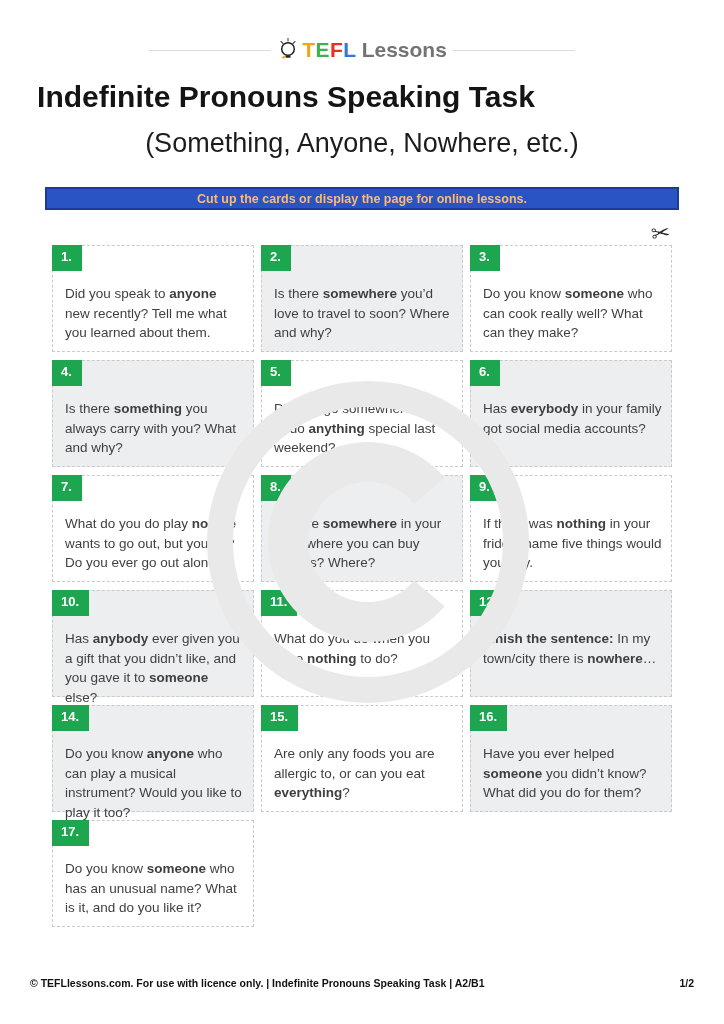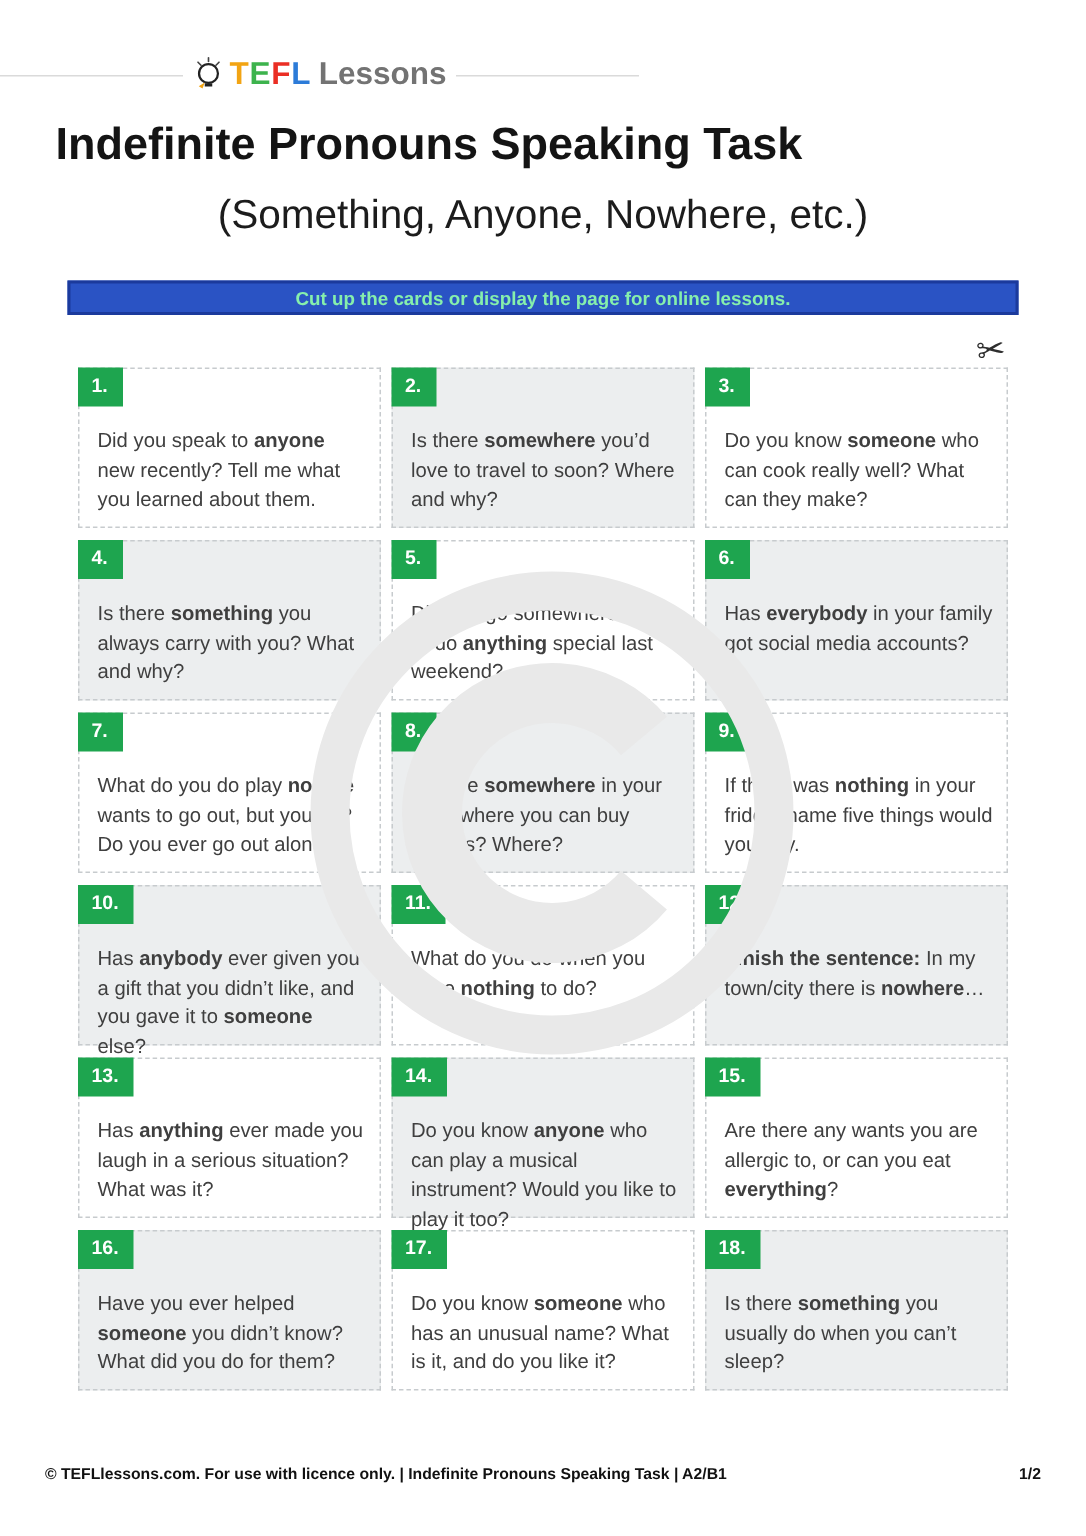--- a/index.html
+++ b/index.html
@@ -4,35 +4,35 @@
 <style>
   html,body{margin:0;padding:0;background:#ffffff;}
   .page{
     position:relative;width:724px;height:1024px;margin:0 auto;overflow:hidden;
     background:#ffffff;font-family:"Liberation Sans","DejaVu Sans",sans-serif;
     --badge:#1EA54F;--banner_bg:#2A53C4;--banner_border:#1B3A9C;
     --card_shade:#ECEEEF;--watermark:#E9E9E9;--text:#3F3F3F;--rule:#DADADA;
   }
   
   .logo-row{position:absolute;top:36px;left:0;width:724px;height:28px;
-    display:flex;align-items:center;gap:6px;}
+    display:flex;align-items:center;justify-content:center;gap:6px;}
   .rule{width:122px;height:1px;background:var(--rule);}
   .brand{display:flex;align-items:center;gap:2px;}
   .brand-letters{font-size:21px;font-weight:700;letter-spacing:.5px;}
   .brand-suffix{font-size:21px;font-weight:700;color:#737373;margin-left:3px;}
   .bulb{width:22px;height:26px;margin-right:1px;}
   .title{position:absolute;top:80px;left:0;width:572px;text-align:center;
     font-size:30px;font-weight:700;color:#141414;}
   .subtitle{position:absolute;top:128px;left:0;width:724px;text-align:center;
     font-size:27px;font-weight:400;color:#1C1C1C;}
   
   .banner{position:absolute;left:45px;top:187px;width:634px;height:23px;box-sizing:border-box;
     background:var(--banner_bg);border:2px solid var(--banner_border);
     display:flex;align-items:center;justify-content:center;}
-  .banner span{color:#86efac;font-size:12.5px;font-weight:700;}
+  .banner span{color:#fdba74;font-size:12.5px;font-weight:700;}
   
   .scissors{position:absolute;left:651px;top:222px;font-size:23px;color:#2E2E2E;
     transform:rotate(-8deg);line-height:1;}
   
   .grid{position:absolute;left:52px;top:245px;width:620px;z-index:1;
     display:grid;grid-template-columns:202px 202px 202px;grid-auto-rows:107px;
     column-gap:7px;row-gap:8px;}
   .card{position:relative;box-sizing:border-box;border:1px dashed #C7CBCE;background:#ffffff;}
   .card.shaded{background:var(--card_shade);}
   .badge{position:absolute;top:-1px;left:-1px;background:var(--badge);color:#ffffff;
@@ -122,43 +122,35 @@
       <div class="q"><span>Has </span><b>anybody</b><span> ever given you a gift that you didn’t like, and you gave it to </span><b>someone</b><span> else?</span></div>
     </div>
       <div class="card">
       <div class="badge">11.</div>
       <div class="q"><span>What do you do when you have </span><b>nothing</b><span> to do?</span></div>
     </div>
       <div class="card shaded">
       <div class="badge">12.</div>
       <div class="q"><b>Finish the sentence:</b><span> In my town/city there is </span><b>nowhere</b><span>…</span></div>
     </div>
-      <div class="card">
-      <div class="badge">13.</div>
-      <div class="q"><span>Has </span><b>anything</b><span> ever made you laugh in a serious situation? What was it?</span></div>
-    </div>
       <div class="card shaded">
       <div class="badge">14.</div>
       <div class="q"><span>Do you know </span><b>anyone</b><span> who can play a musical instrument? Would you like to play it too?</span></div>
     </div>
       <div class="card">
       <div class="badge">15.</div>
-      <div class="q"><span>Are there any wants you are allergic to, or can you eat </span><b>everything</b><span>?</span></div>
+      <div class="q"><span>Are only any foods you are allergic to, or can you eat </span><b>everything</b><span>?</span></div>
     </div>
       <div class="card shaded">
       <div class="badge">16.</div>
       <div class="q"><span>Have you ever helped </span><b>someone</b><span> you didn’t know? What did you do for them?</span></div>
     </div>
       <div class="card">
       <div class="badge">17.</div>
       <div class="q"><span>Do you know </span><b>someone</b><span> who has an unusual name? What is it, and do you like it?</span></div>
-    </div>
-      <div class="card shaded">
-      <div class="badge">18.</div>
-      <div class="q"><span>Is there </span><b>something</b><span> you usually do when you can’t sleep?</span></div>
     </div>
     </div>
 
   <svg class="watermark" width="724" height="1024">
     <g fill="none" stroke="#E9E9E9">
       <circle cx="368" cy="542" r="148" stroke-width="26"></circle>
       <path d="M429.3 490.6 A80 80 0 1 0 429.3 593.4" stroke-width="40"></path>
     </g>
   </svg>
 

